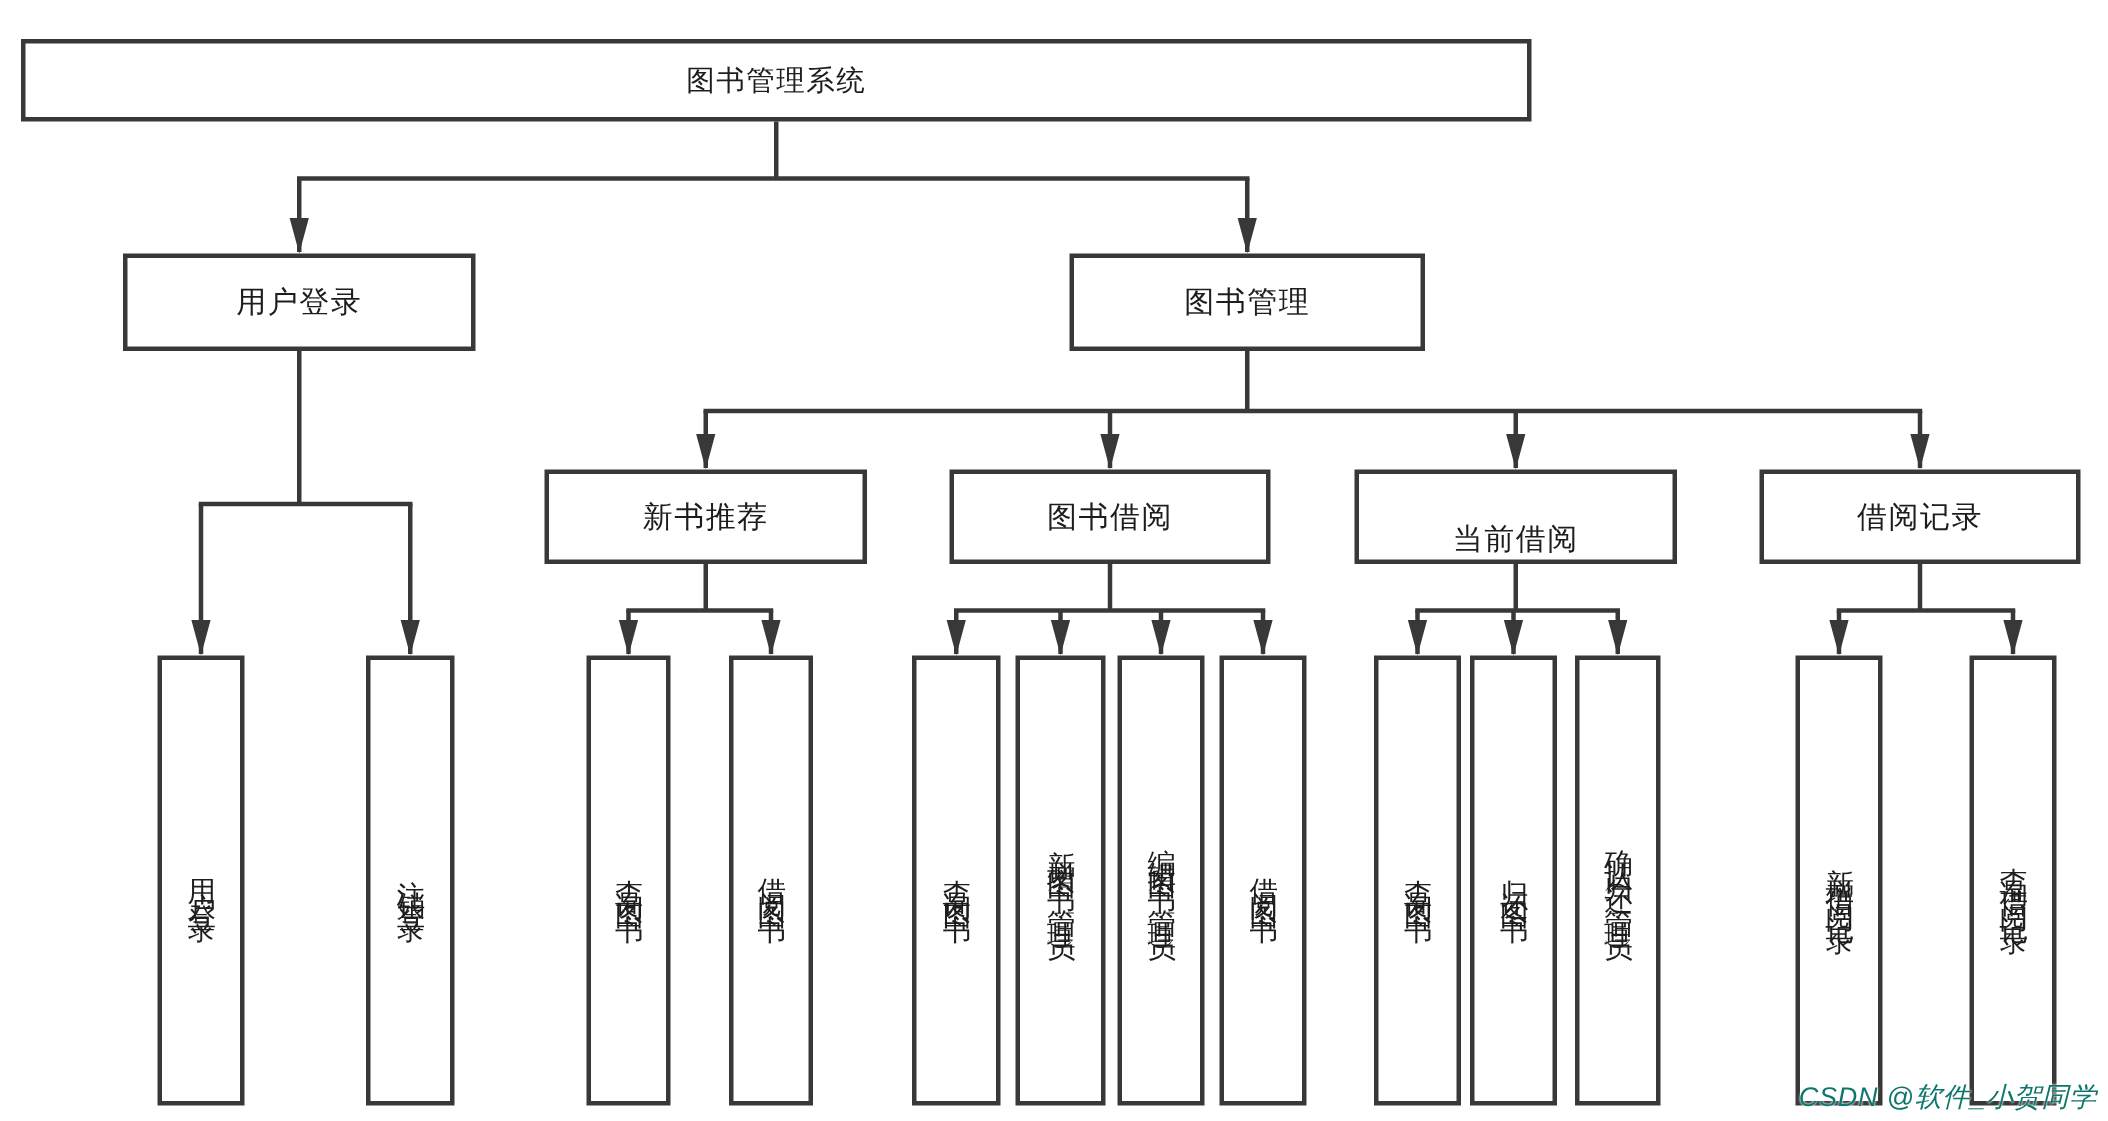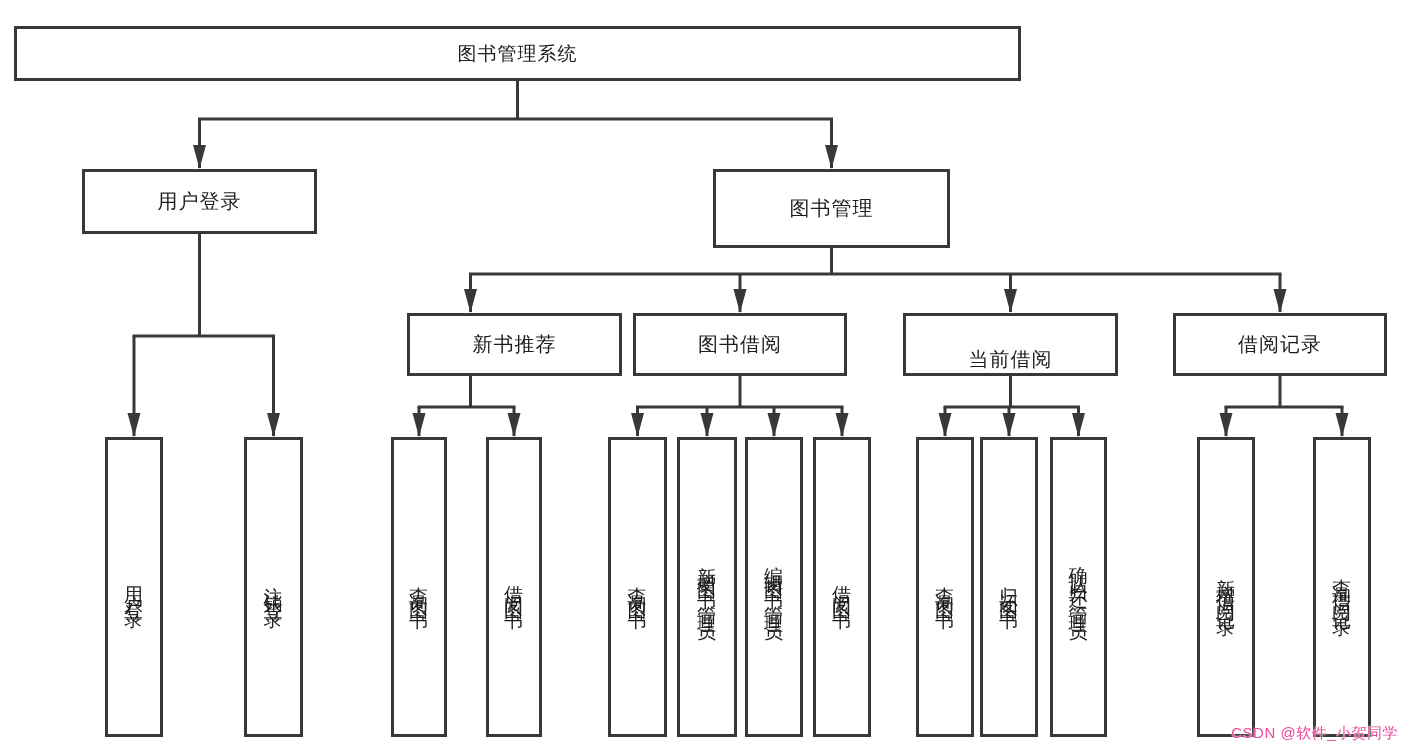--- a/index.html
+++ b/index.html
@@ -43,25 +43,26 @@
     writing-mode: vertical-rl;
     text-orientation: mixed;
     font-size: 19px;
     letter-spacing: 8px;
     line-height: 1;
   }
   #watermark {
     position: absolute;
     right: 7px;
     bottom: 4px;
-    font-size: 15px;
-    color: #ec4899;
+    font-size: 18px;
+    color: #0f766e;
     letter-spacing: 0.5px;
     text-shadow: 0 0 2px #ffffff, 0 0 1px #ffffff;
     white-space: nowrap;
+    font-style: italic;
   }
 </style>
 </head>
 <body>
 
 <div id="stage">
   <svg id="connector-svg" width="1405" height="747" viewBox="0 0 1405 747">
       <defs>
         <marker id="arrow" viewBox="0 0 24 15" refX="23" refY="7.5" markerWidth="24" markerHeight="15" markerUnits="userSpaceOnUse" orient="auto">
           <path d="M0,1 L24,7.5 L0,14 Z" fill="#383838"></path>
@@ -101,24 +102,24 @@
       <line x1="1226" y1="407" x2="1226" y2="436" stroke="#383838" stroke-width="3" marker-end="url(#arrow)"></line>
       <line x1="1342" y1="407" x2="1342" y2="436" stroke="#383838" stroke-width="3" marker-end="url(#arrow)"></line>
     </svg>
   <div id="nodes-layer">
       <div class="node root" style="left: 14px; top: 14px; width: 1007px; height: 55px; border-color: rgb(56, 56, 56); background: rgb(255, 255, 255); margin-top: 12px;">
         <span class="lbl-h" style="color: rgb(29, 29, 29);">图书管理系统</span>
       </div>
       <div class="node" style="left: 82px; top: 169px; width: 235px; height: 65px; border-color: rgb(56, 56, 56); background: rgb(255, 255, 255);">
         <span class="lbl-h" style="color: rgb(29, 29, 29);">用户登录</span>
       </div>
-      <div class="node" style="left: 713px; top: 169px; width: 237px; height: 79px; border-color: rgb(56, 56, 56); background: rgb(255, 255, 255);">
+      <div class="node" style="left: 713px; top: 169px; width: 237px; height: 65px; border-color: rgb(56, 56, 56); background: rgb(255, 255, 255);">
         <span class="lbl-h" style="color: rgb(29, 29, 29);">图书管理</span>
       </div>
-      <div class="node" style="left: 363px; top: 313px; width: 215px; height: 63px; border-color: rgb(56, 56, 56); background: rgb(255, 255, 255); margin-left: 44px;">
+      <div class="node" style="left: 363px; top: 313px; width: 215px; height: 63px; border-color: rgb(56, 56, 56); background: rgb(255, 255, 255);">
         <span class="lbl-h" style="color: rgb(29, 29, 29);">新书推荐</span>
       </div>
       <div class="node" style="left: 633px; top: 313px; width: 214px; height: 63px; border-color: rgb(56, 56, 56); background: rgb(255, 255, 255);">
         <span class="lbl-h" style="color: rgb(29, 29, 29);">图书借阅</span>
       </div>
       <div class="node" style="left: 903px; top: 313px; width: 215px; height: 63px; border-color: rgb(56, 56, 56); background: rgb(255, 255, 255); align-items: flex-end;">
         <span class="lbl-h" style="color: rgb(29, 29, 29);">当前借阅</span>
       </div>
       <div class="node" style="left: 1173px; top: 313px; width: 214px; height: 63px; border-color: rgb(56, 56, 56); background: rgb(255, 255, 255);">
         <span class="lbl-h" style="color: rgb(29, 29, 29);">借阅记录</span>

